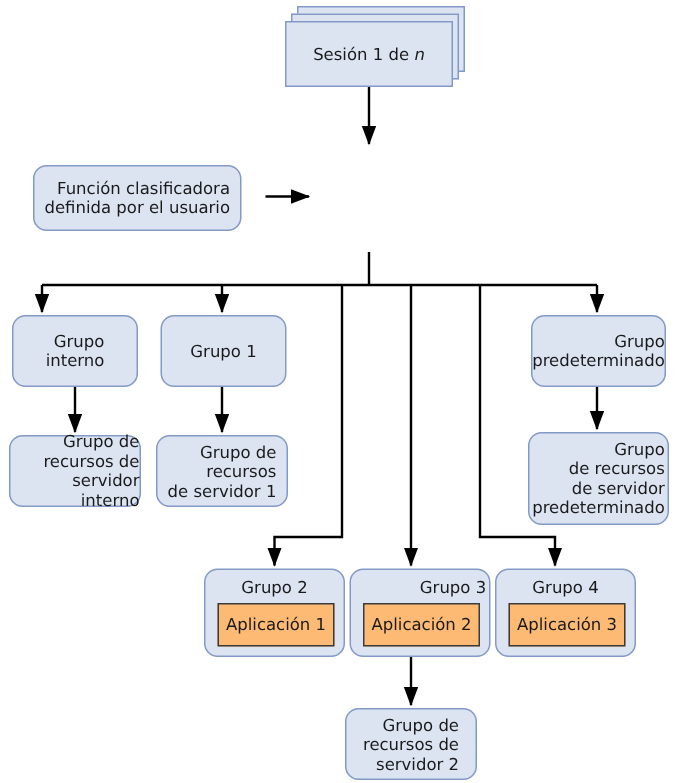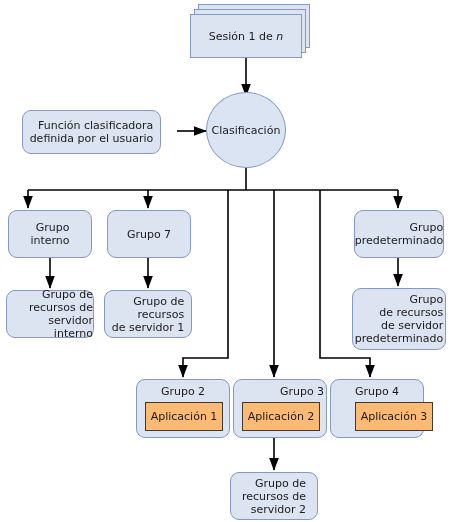--- a/index.html
+++ b/index.html
@@ -134,31 +134,28 @@
   <div class="stack-layer" style="left:194px; top:9px; width:112px; height:44px;"></div>
   <div class="node" style="left:190px; top:14px; width:112px; height:44px; border-radius:0;">
     <span class="txt"><span>Sesión 1 de </span><span class="ital">n</span></span>
   </div>
 
   <div class="node rounded" style="left:22px; top:110px; width:139px; height:44px;">
     <span class="txt">Función clasificadora
 definida por el usuario</span>
   </div>
 
-  <div class="node circle" style="left:206px; top:92px; width:80px; height:76px;">
-    <span class="txt">Clasificación</span>
-  </div>
 
   <div class="node rounded" style="left:8px; top:210px; width:84px; height:48px;">
     <span class="txt">Grupo
 interno</span>
   </div>
 
   <div class="node rounded" style="left:107px; top:210px; width:84px; height:48px;">
-    <span class="txt">Grupo 7</span>
+    <span class="txt">Grupo 1</span>
   </div>
 
   <div class="node rounded" style="left:354px; top:210px; width:90px; height:48px;">
     <span class="txt">Grupo
 predeterminado</span>
   </div>
 
   <div class="node rounded" style="left:6px; top:290px; width:88px; height:48px;">
     <span class="txt">Grupo de
 recursos de
@@ -187,21 +184,21 @@
 
   <div class="group-container" style="left:233px; top:379px; width:94px; height:59px;">
     <div class="group-title" style="top:5px;padding-left:44px;">Grupo 3</div>
     <div class="app-box" style="left:8px; top:22px; width:78px; height:29px;">
       <span class="txt">Aplicación 2</span>
     </div>
   </div>
 
   <div class="group-container" style="left:330px; top:379px; width:94px; height:59px;">
     <div class="group-title" style="top:5px;">Grupo 4</div>
-    <div class="app-box" style="left:24px; top:22px; width:78px; height:29px;justify-content:center;">
+    <div class="app-box" style="left:8px; top:22px; width:78px; height:29px;justify-content:center;">
       <span class="txt">Aplicación 3</span>
     </div>
   </div>
 
   <div class="node rounded" style="left:230px; top:472px; width:88px; height:48px;">
     <span class="txt">Grupo de
 recursos de
 servidor 2</span>
   </div>
 

